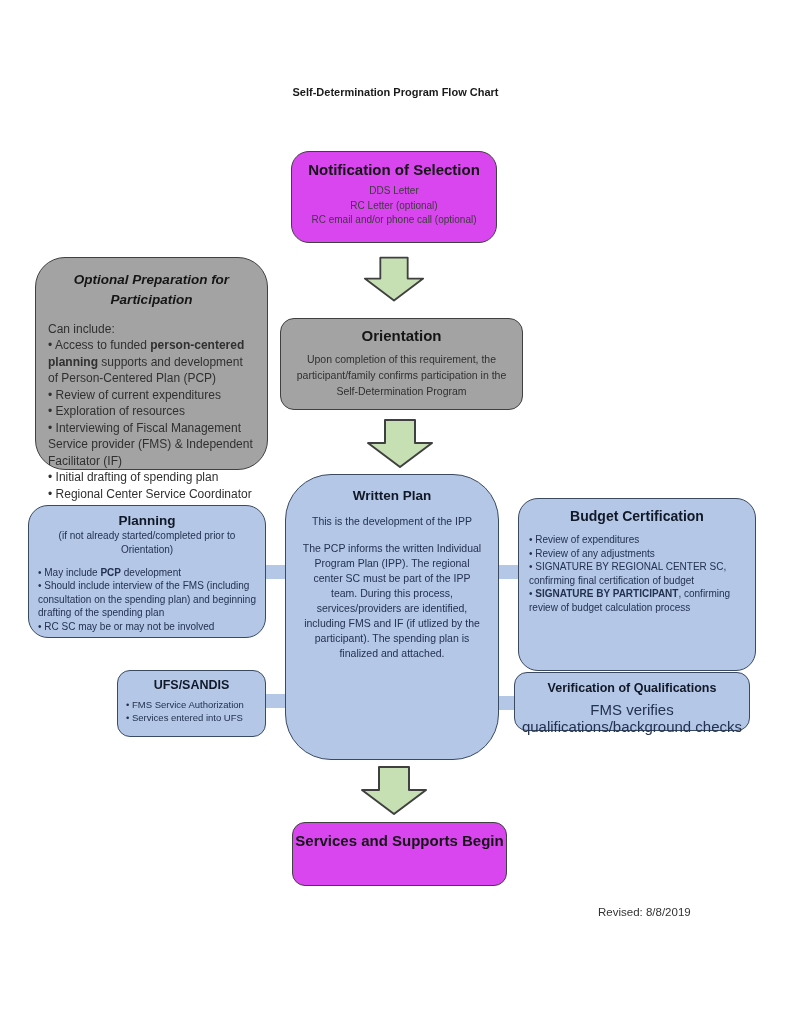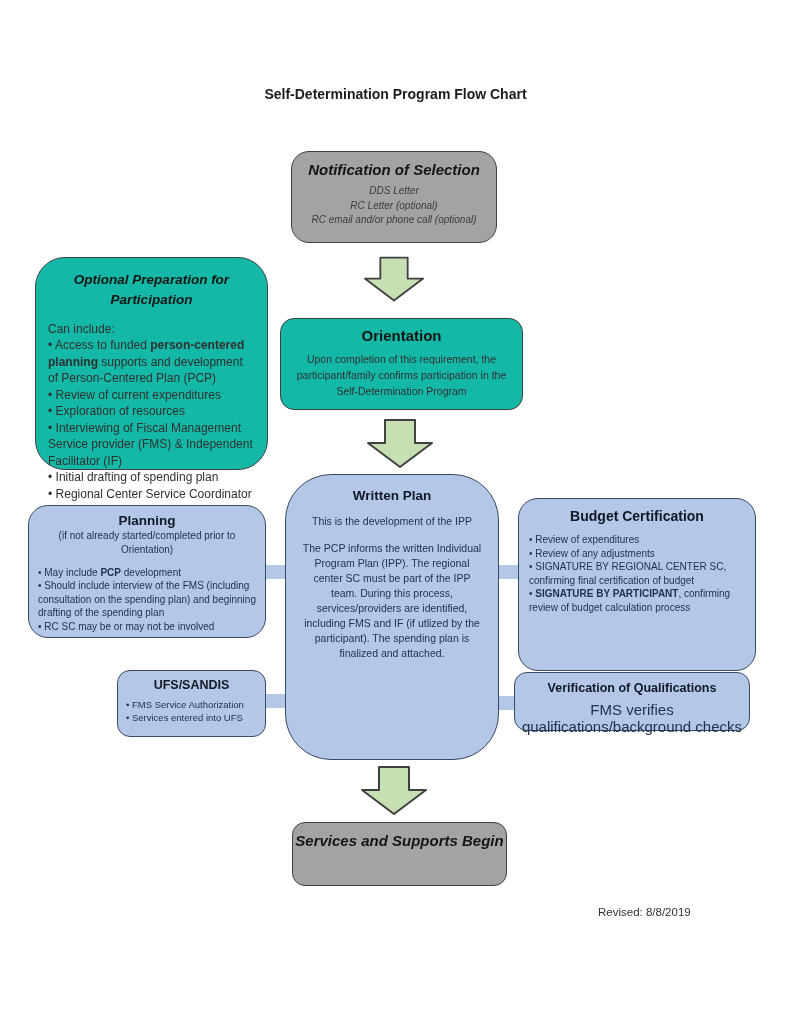--- a/index.html
+++ b/index.html
@@ -2,28 +2,28 @@
 <html><head>
 <meta charset="utf-8">
 <style>
   html,body { margin:0; padding:0; background:#ffffff; }
   .canvas {
     position:relative; width:791px; height:1024px; background:#ffffff;
     font-family:"Liberation Sans", sans-serif; color:#262626; overflow:hidden;
   }
   .page-title {
     position:absolute; top:86px; left:0; width:791px; text-align:center;
-    font-size:14px; font-weight:bold; color:#1a1a1a; margin:0;
+    font-size:11px; font-weight:bold; color:#1a1a1a; margin:0;
   }
   .box {
     position:absolute; box-sizing:border-box; z-index:2;
     border:1.6px solid #3f3f3f; text-align:center;
   }
-  .green  { background:#a3a3a3; border-color:#404040;font-style:italic; }
-  .yellow { background:#14b8a6; border-color:#404040; }
+  .green  { background:#d946ef; border-color:#404040; }
+  .yellow { background:#a3a3a3; border-color:#404040; }
   .blue   { background:#b4c7e7; border-color:#3a4a63; color:#22324f; }
   .box-title { font-weight:bold; text-align:center; color:#151515; }
   .blue .box-title { color:#111827; }
   .connector { position:absolute; background:#b4c7e7; height:14px; z-index:1; }
   .arrow { position:absolute; z-index:1; }
   .bullets { text-align:left; }
   .bullet { margin:0; }
   .bullet::before { content:"\2022  "; }
   .revised { position:absolute; left:598px; top:906px; font-size:11.5px; color:#333; }
 

